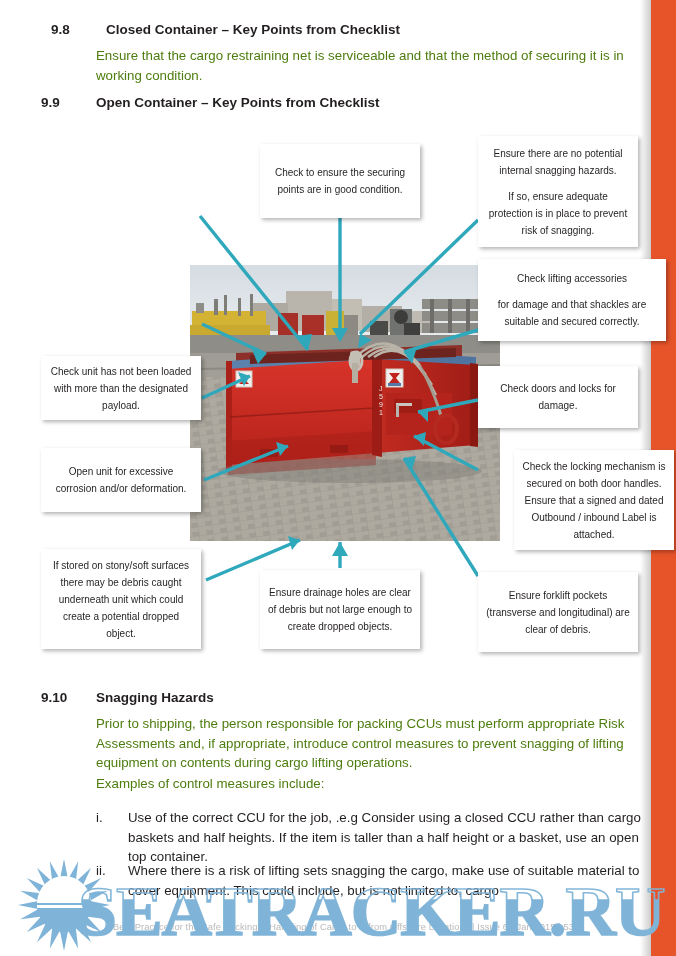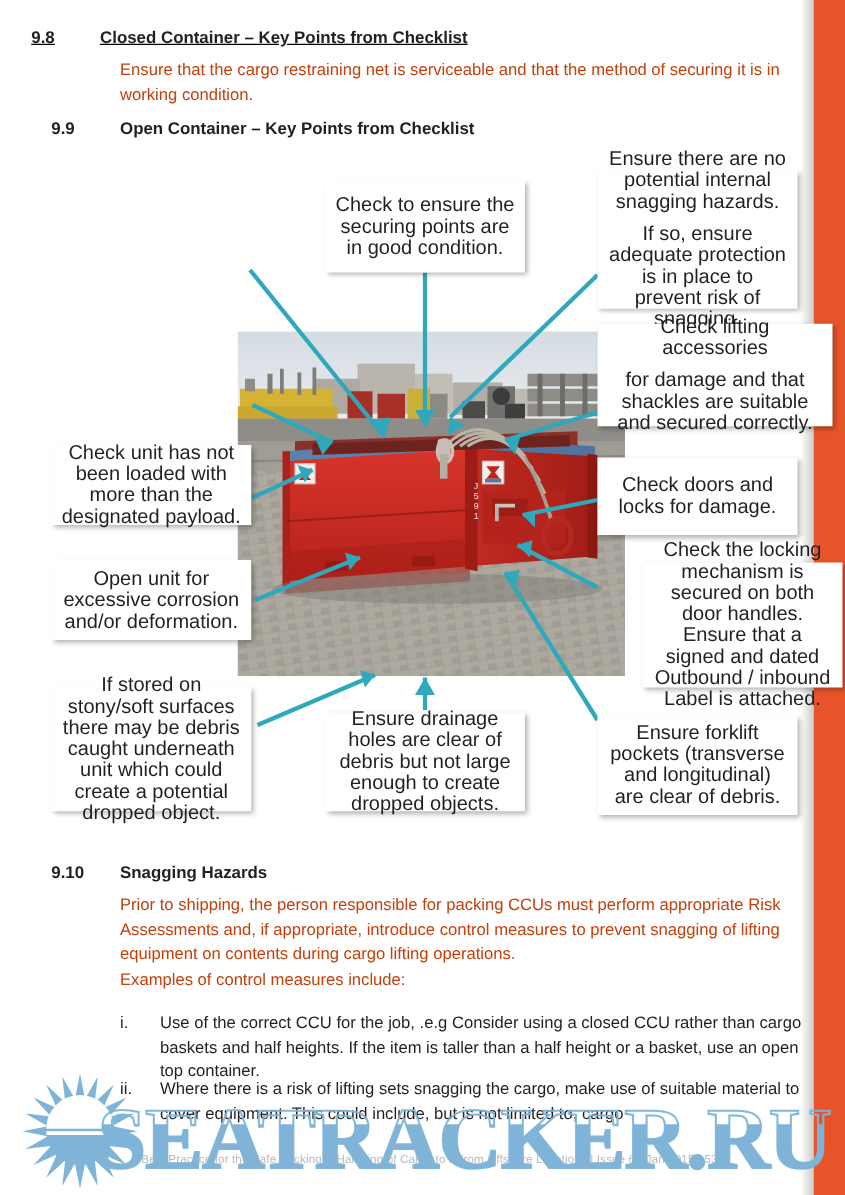--- a/index.html
+++ b/index.html
@@ -51,21 +51,21 @@
   }
   .sec-title {
     font-weight: bold;
     font-size: 13.5px;
     color: #231f20;
   }
   .body-para {
     position: absolute;
     font-size: 13.3px;
     line-height: 19.5px;
-    color: #c2410c;
+    color: #4d7c0f;
   }
   .list-item {
     position: absolute;
     display: flex;
     font-size: 13.3px;
     line-height: 19.5px;
     color: #231f20;
   }
   .list-marker {
     width: 32px;
@@ -107,21 +107,21 @@
   .callout {
     position: absolute;
     background: #ffffff;
     box-shadow: 2px 2px 4px rgba(0,0,0,0.30);
     box-sizing: border-box;
     display: flex;
     flex-direction: column;
     align-items: center;
     justify-content: center;
     text-align: center;
-    font-size: 16px;
+    font-size: 10px;
     line-height: 17px;
     color: #231f20;
     padding: 6px 8px;
   }
   .callout p { margin: 0; }
   .callout p + p { margin-top: 9px; }
 
   
   .footer-text {
     position: absolute;
@@ -173,21 +173,21 @@
   }
 </style>
 </head>
 <body>
 
 <div id="page">
 
   <div class="edge-shadow"></div>
   <div class="edge-bar"></div>
 
-  <div class="sec" style="left:25px; top:22px;text-decoration:underline;">
+  <div class="sec" style="left:51px; top:22px;">
     <span class="sec-num">9.8</span>
     <span class="sec-title">Closed Container – Key Points from Checklist</span>
   </div>
   <div class="body-para" style="left:96px; top:46px; width:530px;">Ensure that the cargo restraining net is serviceable and that the method of securing it is in working condition.</div>
 
   <div class="sec" style="left:41px; top:95px;">
     <span class="sec-num">9.9</span>
     <span class="sec-title">Open Container – Key Points from Checklist</span>
   </div>
 

